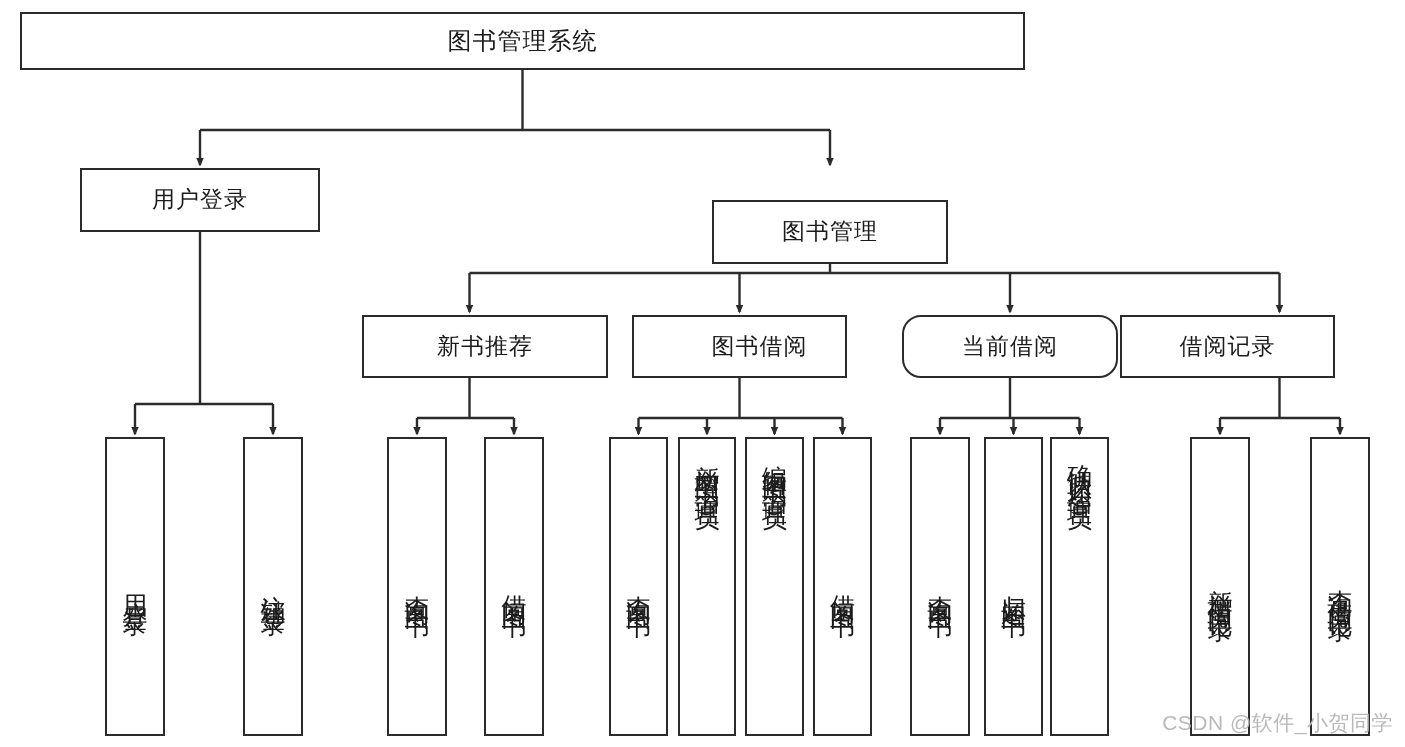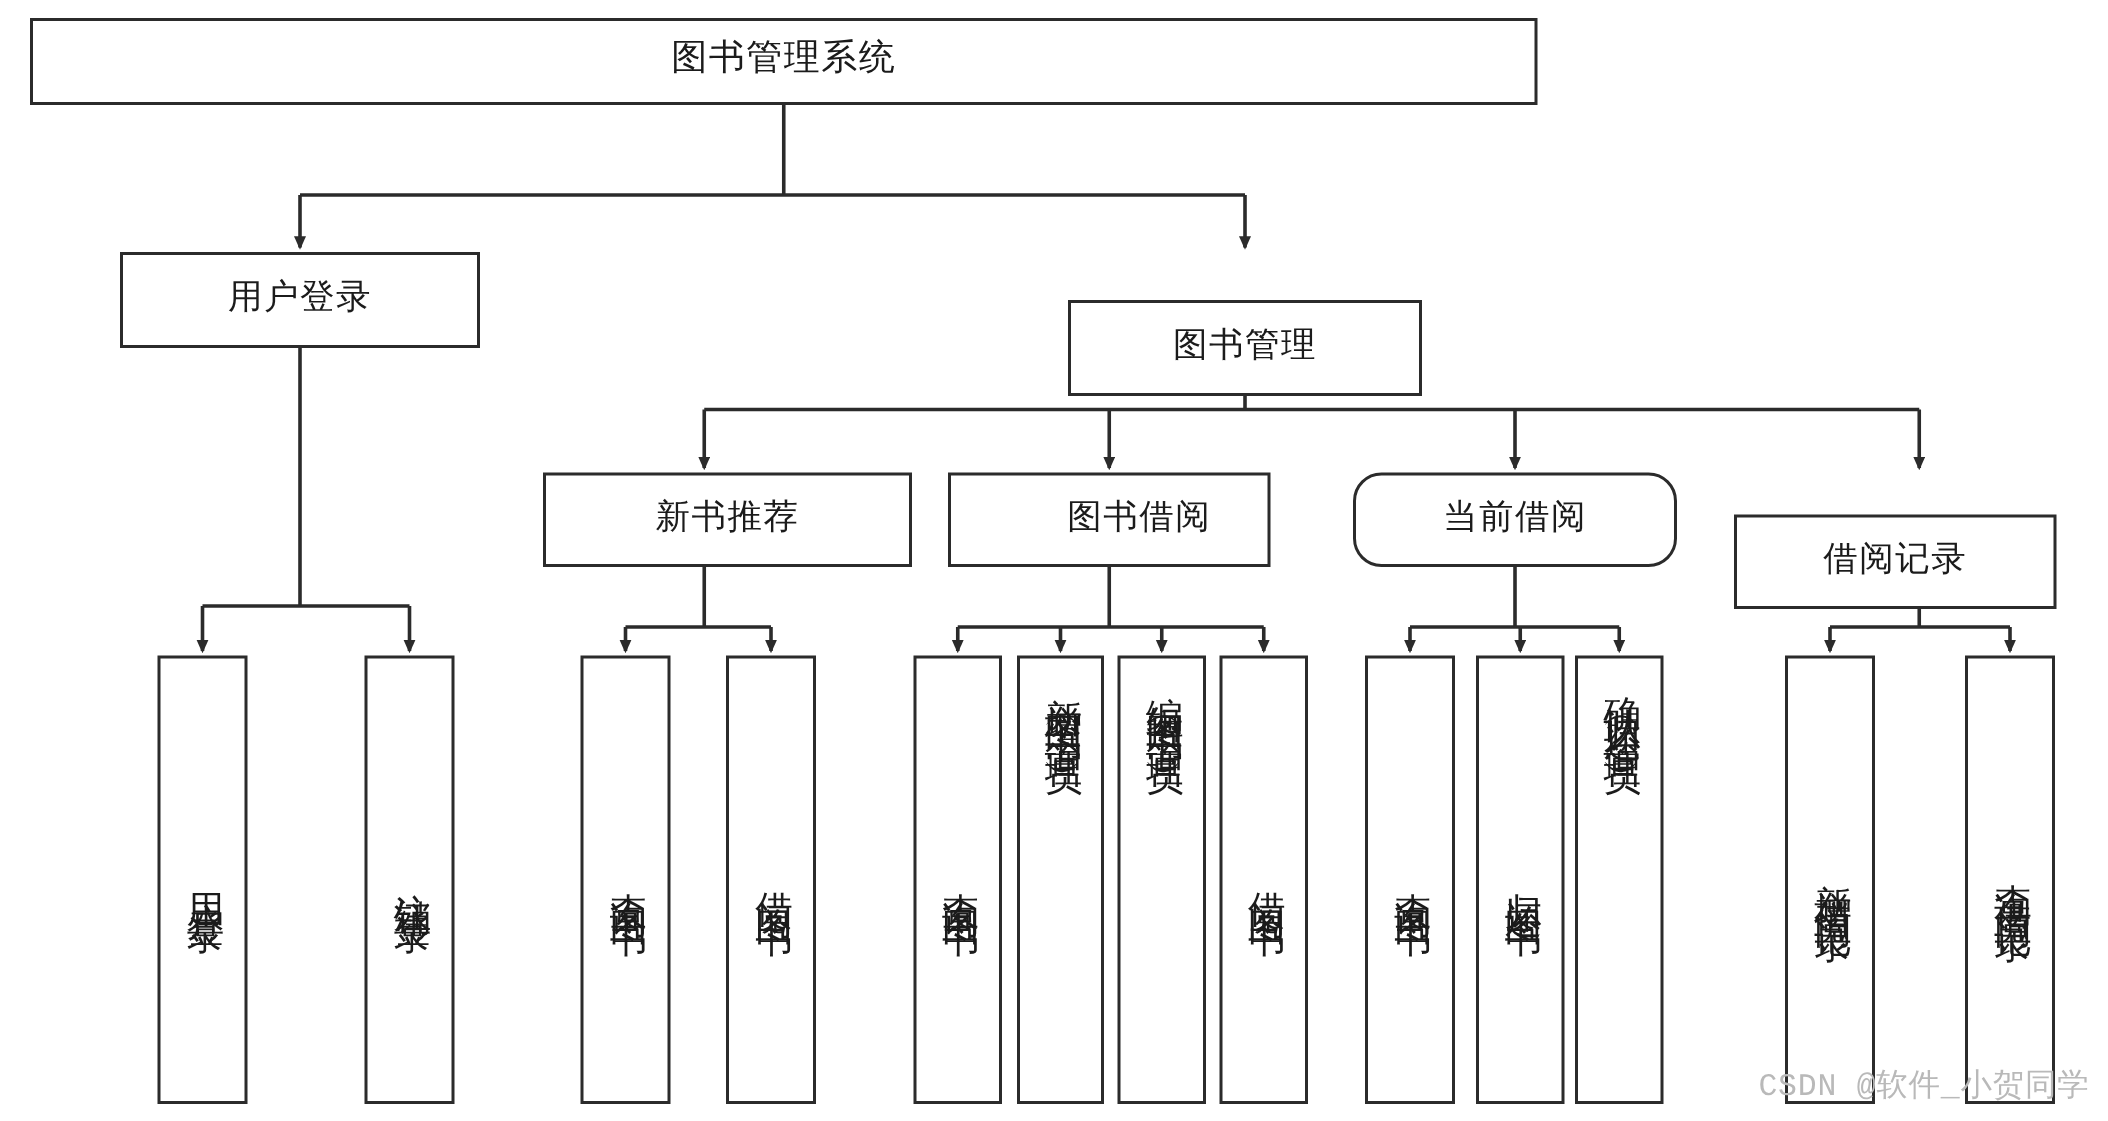--- a/index.html
+++ b/index.html
@@ -10,21 +10,20 @@
   }
   body {
     font-family: "Liberation Sans", "DejaVu Sans", sans-serif;
   }
   #canvas {
     position: relative;
     width: 1405px;
     height: 747px;
     background: #ffffff;
     overflow: hidden;
-    font-family: Liberation Mono, monospace;
   }
   
   #wires {
     position: absolute;
     left: 0;
     top: 0;
     width: 1405px;
     height: 747px;
     pointer-events: none;
   }
@@ -143,21 +142,21 @@
       </div>
       <div class="node horiz" style="left: 362px; top: 315px; width: 246px; height: 63px;">
         <span class="label">新书推荐</span>
       </div>
       <div class="node horiz" style="left: 632px; top: 315px; width: 215px; height: 63px; padding-left: 40px;">
         <span class="label">图书借阅</span>
       </div>
       <div class="node horiz" style="left: 902px; top: 315px; width: 216px; height: 63px; border-radius: 19px;">
         <span class="label">当前借阅</span>
       </div>
-      <div class="node horiz" style="left: 1156px; top: 315px; width: 215px; height: 63px; margin-top: 28px;">
+      <div class="node horiz" style="left: 1120px; top: 315px; width: 215px; height: 63px;">
         <span class="label">借阅记录</span>
       </div>
       <div class="node vert mid" style="left: 105px; top: 437px; width: 60px; height: 299px;">
         <span class="label">用户登录</span>
       </div>
       <div class="node vert mid" style="left: 243px; top: 437px; width: 60px; height: 299px;">
         <span class="label">注销登录</span>
       </div>
       <div class="node vert mid" style="left: 387px; top: 437px; width: 60px; height: 299px;">
         <span class="label">查询图书</span>

